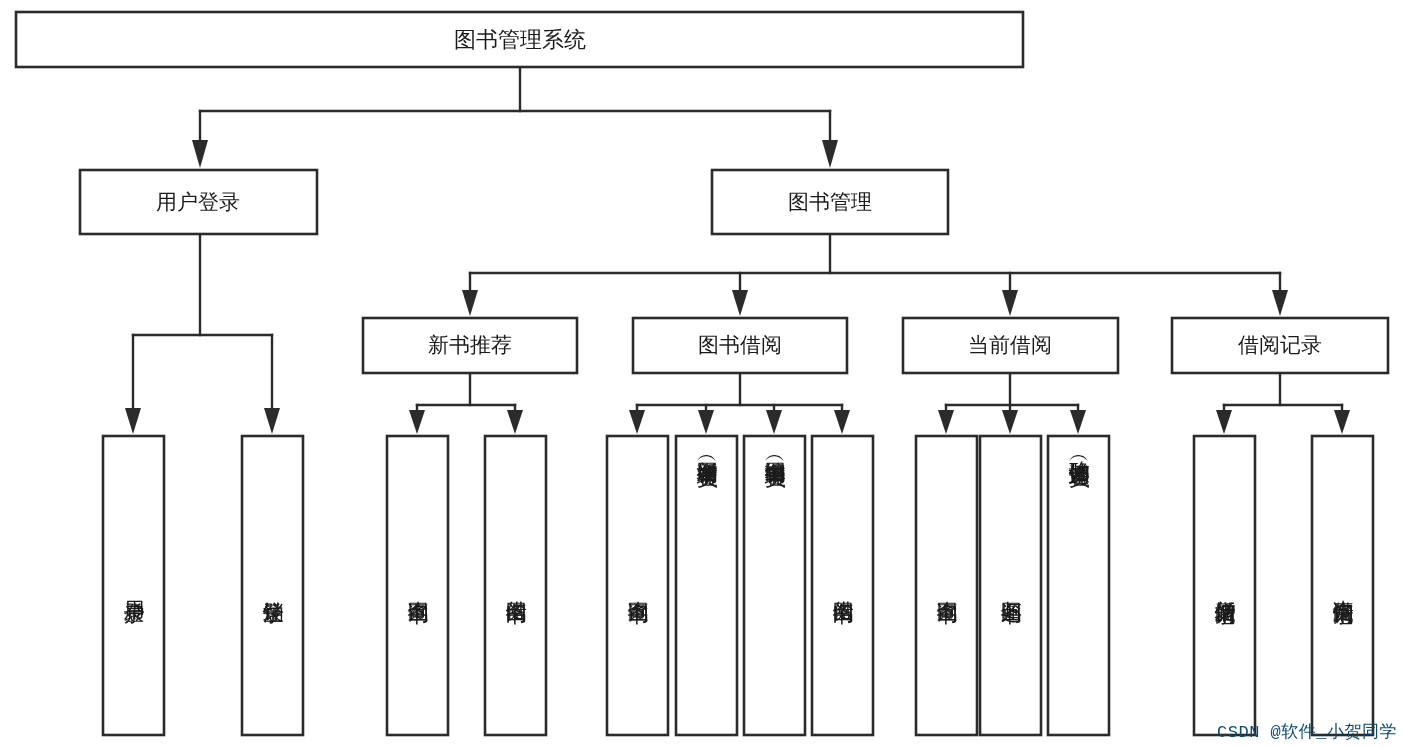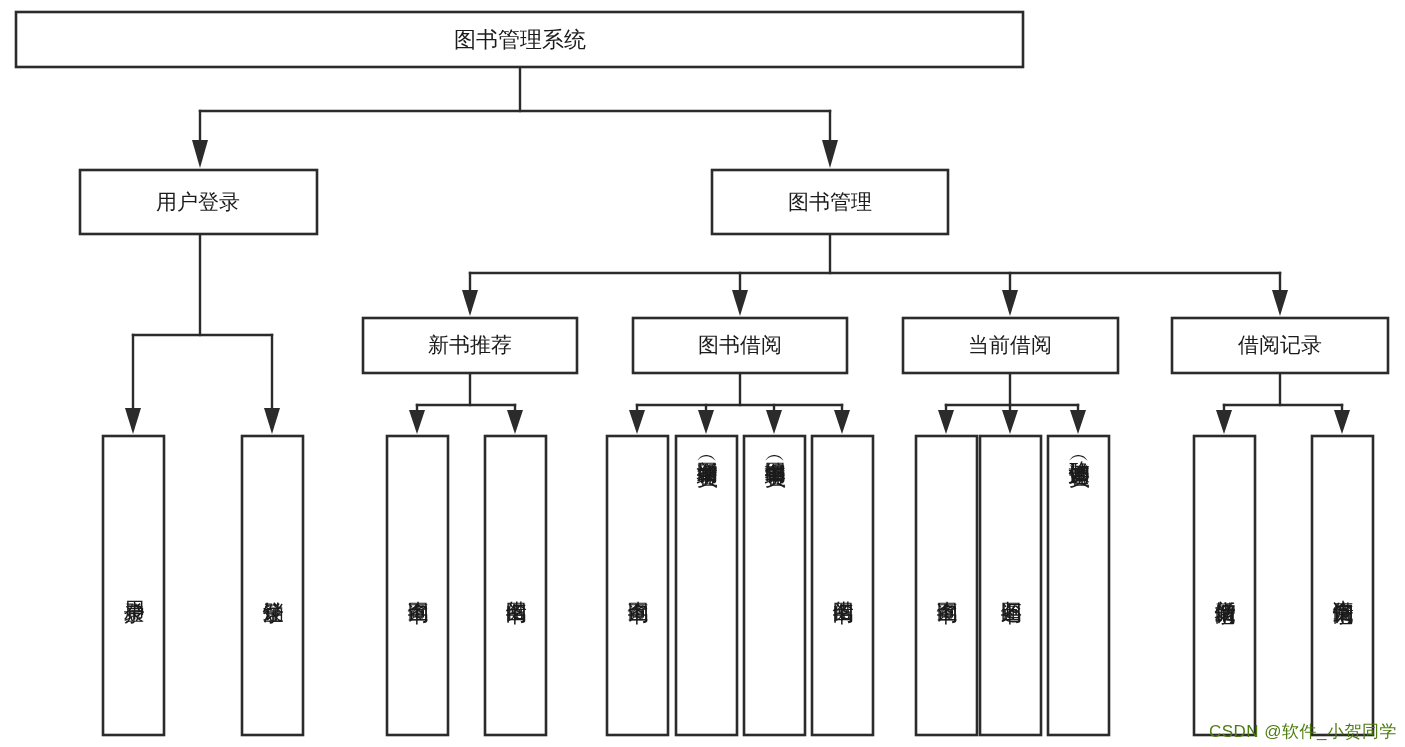--- a/index.html
+++ b/index.html
@@ -73,23 +73,23 @@
     line-height: 1.12;
     color: #1b1b1b;
     letter-spacing: 1px;
     white-space: nowrap;
     text-align: center;
   }
   .watermark {
     position: absolute;
     right: 8px;
     bottom: 4px;
-    font-family: Liberation Sans, sans-serif;
+    font-family: Liberation Mono, monospace;
     font-size: 17px;
-    color: #4d7c0f;
+    color: #0c4a6e;
     letter-spacing: 0.5px;
     white-space: nowrap;
   }
 </style>
 </head>
 <body>
 
 <div id="diagram-root">
 
   <svg class="diagram" viewBox="0 0 1405 747">

